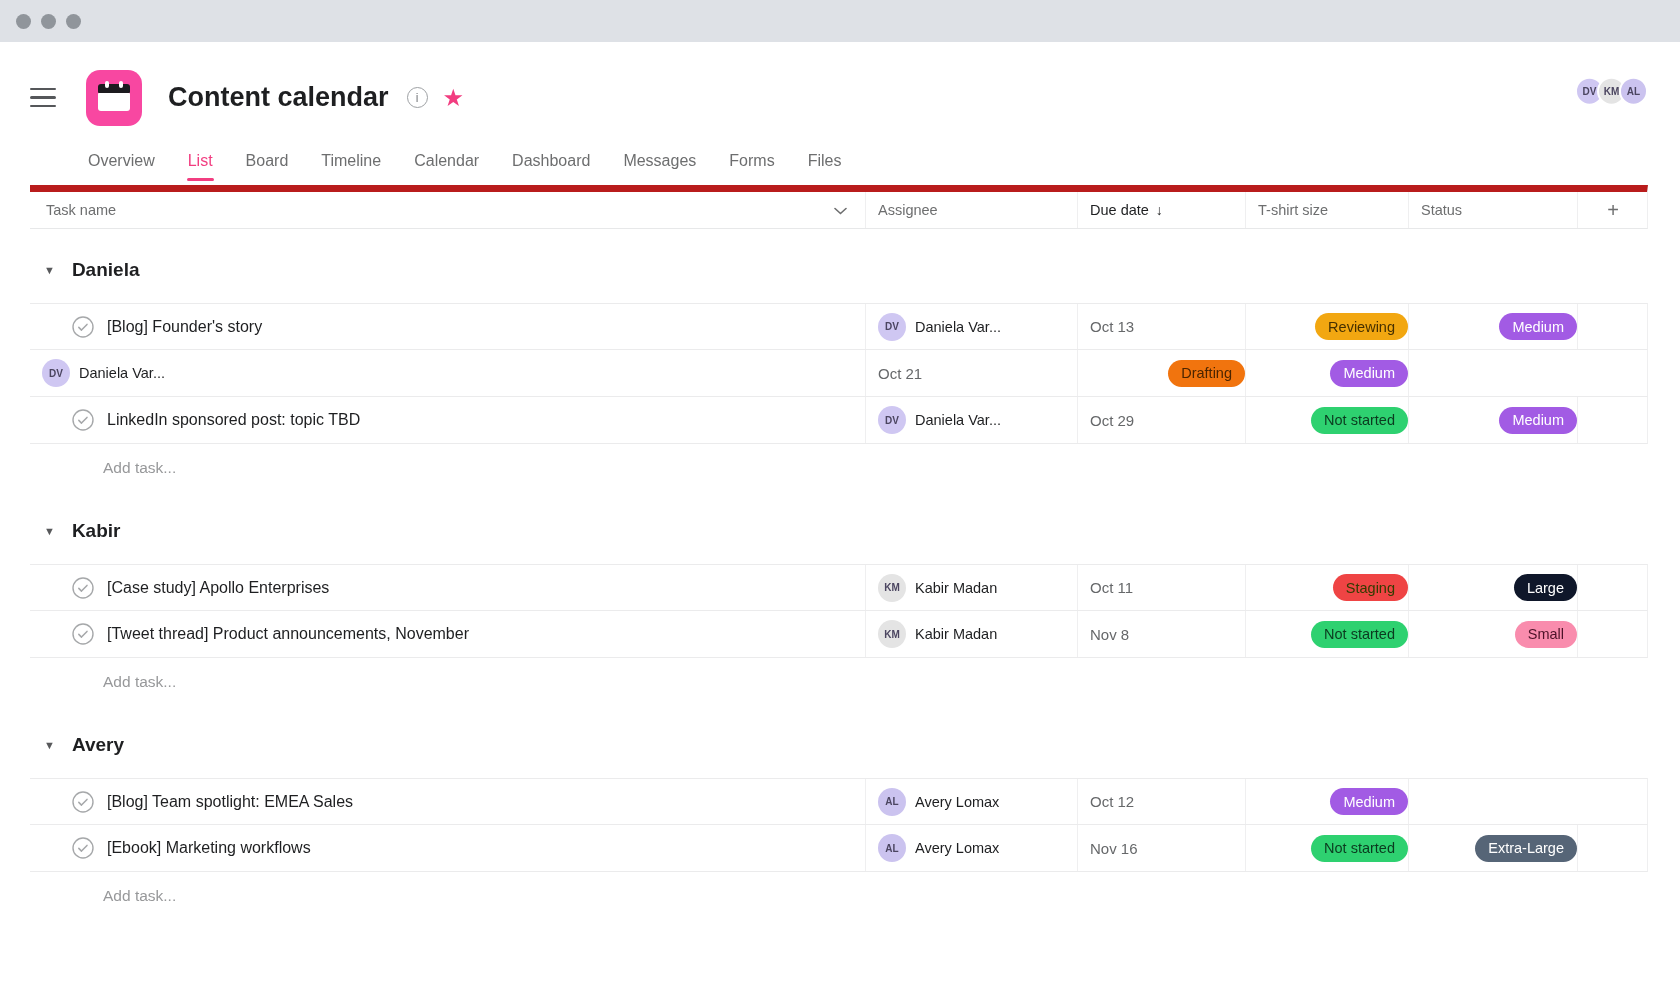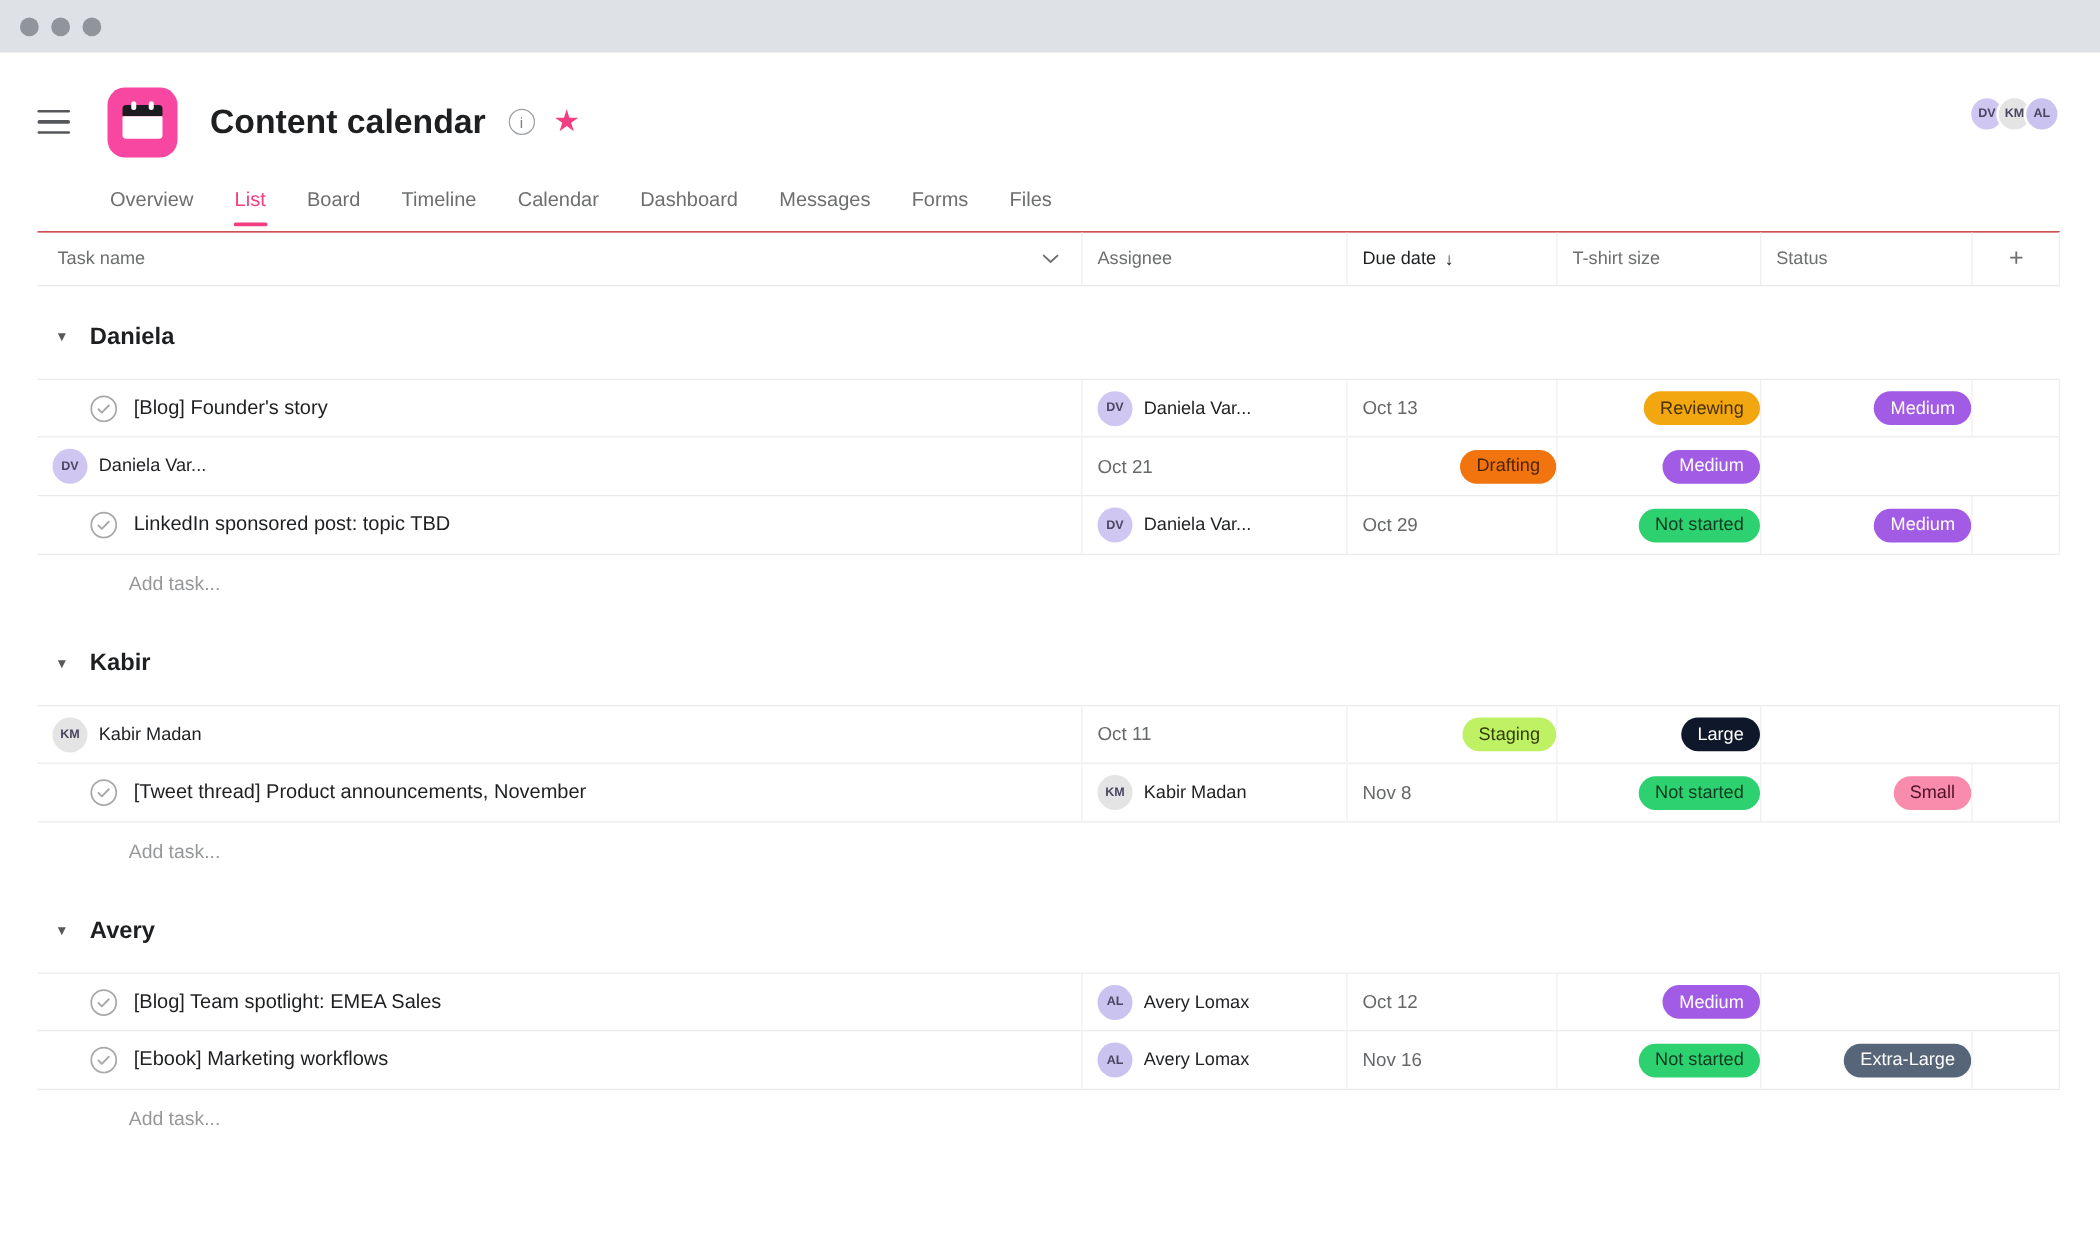--- a/index.html
+++ b/index.html
@@ -33,21 +33,21 @@
 
   
   .tabs { display:flex; gap:33px; padding-left:88px; align-items:center; height:48px; }
   .tab { font-size:16px; color:#6d6e6f; position:relative; height:100%; display:flex; align-items:center; cursor:pointer; white-space:nowrap; }
   .tab.active { color:var(--accent,#f23d80); }
   .tab.active::after { content:""; position:absolute; left:-1px; right:-1px; bottom:4px; height:3px; border-radius:3px; background:var(--accent,#f23d80); }
 
   
   .table { margin-left:30px; width:1618px; }
   .grid { display:grid; grid-template-columns:835px 212px 168px 163px 169px 71px; }
-  .thead { height:44px; border-top:1px solid #b91c1c; border-bottom:1px solid #e7e8e9; border-right:1px solid #efeff0;
+  .thead { height:44px; border-top:7px solid #b91c1c; border-bottom:1px solid #e7e8e9; border-right:1px solid #efeff0;
            color:#6d6e6f; font-size:14.5px; }
   .thead > div { display:flex; align-items:center; padding:0 12px; }
   .thead > div + div { border-left:1px solid #efeff0; }
   .th-task { justify-content:space-between; padding-left:16px !important; padding-right:18px !important; }
   .th-due { color:#1e1f21; gap:7px; }
   .sort-arrow { font-size:14px; color:#1e1f21; }
   .th-plus { justify-content:center; font-size:20px; color:#6d6e6f; cursor:pointer; }
 
   .section { margin-top:16px; }
   .section:first-of-type { margin-top:18px; }
@@ -226,29 +226,38 @@
     </div>
   </section>
 
   <section class="section">
     <div class="section-row">
       <span class="tri">▼</span>
       <span class="section-name">Kabir</span>
     </div>
     <div class="rows">
   <div class="task-row grid first">
+    <div class="cell-task">
+      <span class="check-icon">
+        <svg width="22" height="22" viewBox="0 0 22 22">
+                  <circle cx="11" cy="11" r="10" fill="none" stroke="#a6a8aa" stroke-width="1.4"></circle>
+                  <path d="M6.8 11.4l2.7 2.7 5.5-5.7" fill="none" stroke="#a6a8aa" stroke-width="1.5" stroke-linecap="round" stroke-linejoin="round"></path>
+                </svg>
+      </span>
+      <span class="task-name">[Case study] Apollo Enterprises</span>
+    </div>
     <div class="cell-assignee">
       <span class="avatar" style="background: rgb(228, 228, 228);">KM</span>
       <span class="assignee-name">Kabir Madan</span>
     </div>
     <div class="cell-due">
       <span>Oct 11</span>
     </div>
     <div class="cell-status">
-      <span class="badge" style="background: #bef264; color: rgb(50, 60, 0);">Staging</span>
+      <span class="badge" style="background: #ef4444; color: rgb(50, 60, 0);">Staging</span>
     </div>
     <div class="cell-size">
       <span class="badge" style="background: #0f172a; color: rgb(255, 255, 255);">Large</span>
     </div>
     <div class="cell-extra"></div>
   </div>
 
   <div class="task-row grid">
     <div class="cell-task">
       <span class="check-icon">

